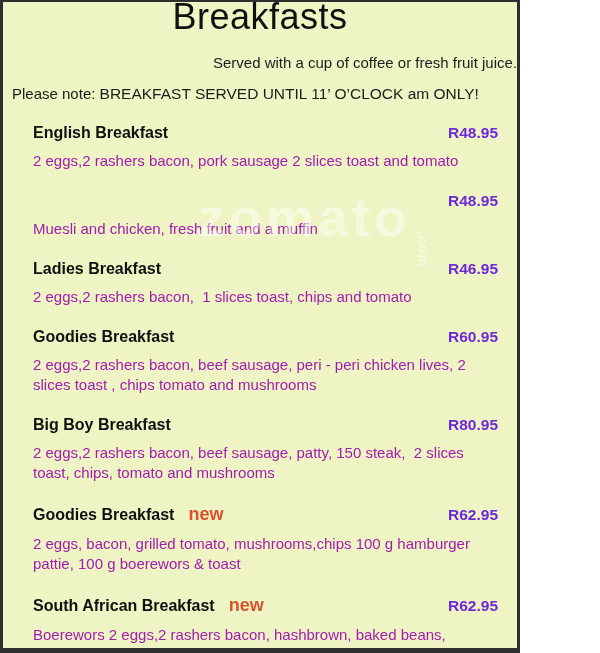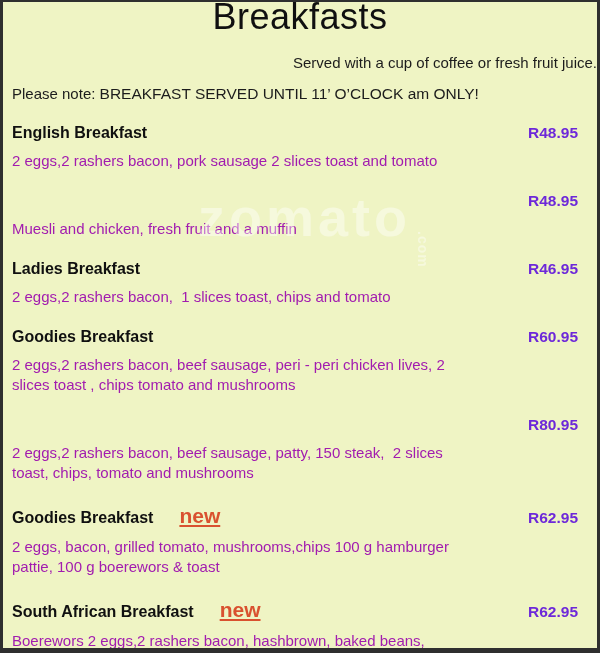--- a/index.html
+++ b/index.html
@@ -3,21 +3,21 @@
 <meta charset="utf-8">
 <style>
   html, body {
     margin: 0;
     padding: 0;
     background: #ffffff;
     font-family: "Liberation Sans", sans-serif;
   }
   .page {
     position: relative;
-    width: 600px;
+    width: 520px;
     height: 653px;
     box-sizing: border-box;
     background: var(--bg, #eff4c4);
     border-style: solid;
     border-color: var(--border, #2f2f2f);
     border-width: 2px 3px 5px 3px;
     overflow: hidden;
   }
   .page-title {
     margin: -4px 0 0 0;
@@ -42,38 +42,38 @@
   }
   .note .note-bold {
     font-weight: 400;
     font-size: 15.5px;
   }
   .items {
     margin-top: 2px;
   }
   .item {
     margin-top: 21px;
+    padding-left: 21px;
   }
   .item-head {
     display: flex;
     align-items: baseline;
     padding: 0 19px 0 9px;
   }
   .item-name {
     font-size: 16px;
     font-weight: 700;
     color: #101010;
     white-space: pre-wrap;
   }
   .item-badge {
-    margin-left: 26px;
-    font-size: 21px;
+    margin-left: 14px;
+    font-size: 18px;
     font-weight: 700;
     color: var(--new, #d9512f);
-    text-decoration: underline;
   }
   .item-badge:empty { display: none; }
   .item-price {
     margin-left: auto;
     font-size: 15.5px;
     font-weight: 700;
     color: #6d28d9;
   }
   .item-desc {
     margin: 9px 0 0 9px;
@@ -146,20 +146,21 @@
     <div class="item-head">
       <span class="item-name">Goodies Breakfast</span>
 
       <span class="item-price">R60.95</span>
     </div>
     <p class="item-desc">2 eggs,2 rashers bacon, beef sausage, peri - peri chicken lives, 2 slices toast , chips tomato and mushrooms</p>
   </div>
 
   <div class="item">
     <div class="item-head">
+      <span class="item-name">Big Boy Breakfast</span>
 
       <span class="item-price">R80.95</span>
     </div>
     <p class="item-desc">2 eggs,2 rashers bacon, beef sausage, patty, 150 steak,  2 slices toast, chips, tomato and mushrooms</p>
   </div>
 
   <div class="item">
     <div class="item-head">
       <span class="item-name">Goodies Breakfast</span>
       <span class="item-badge">new</span>

